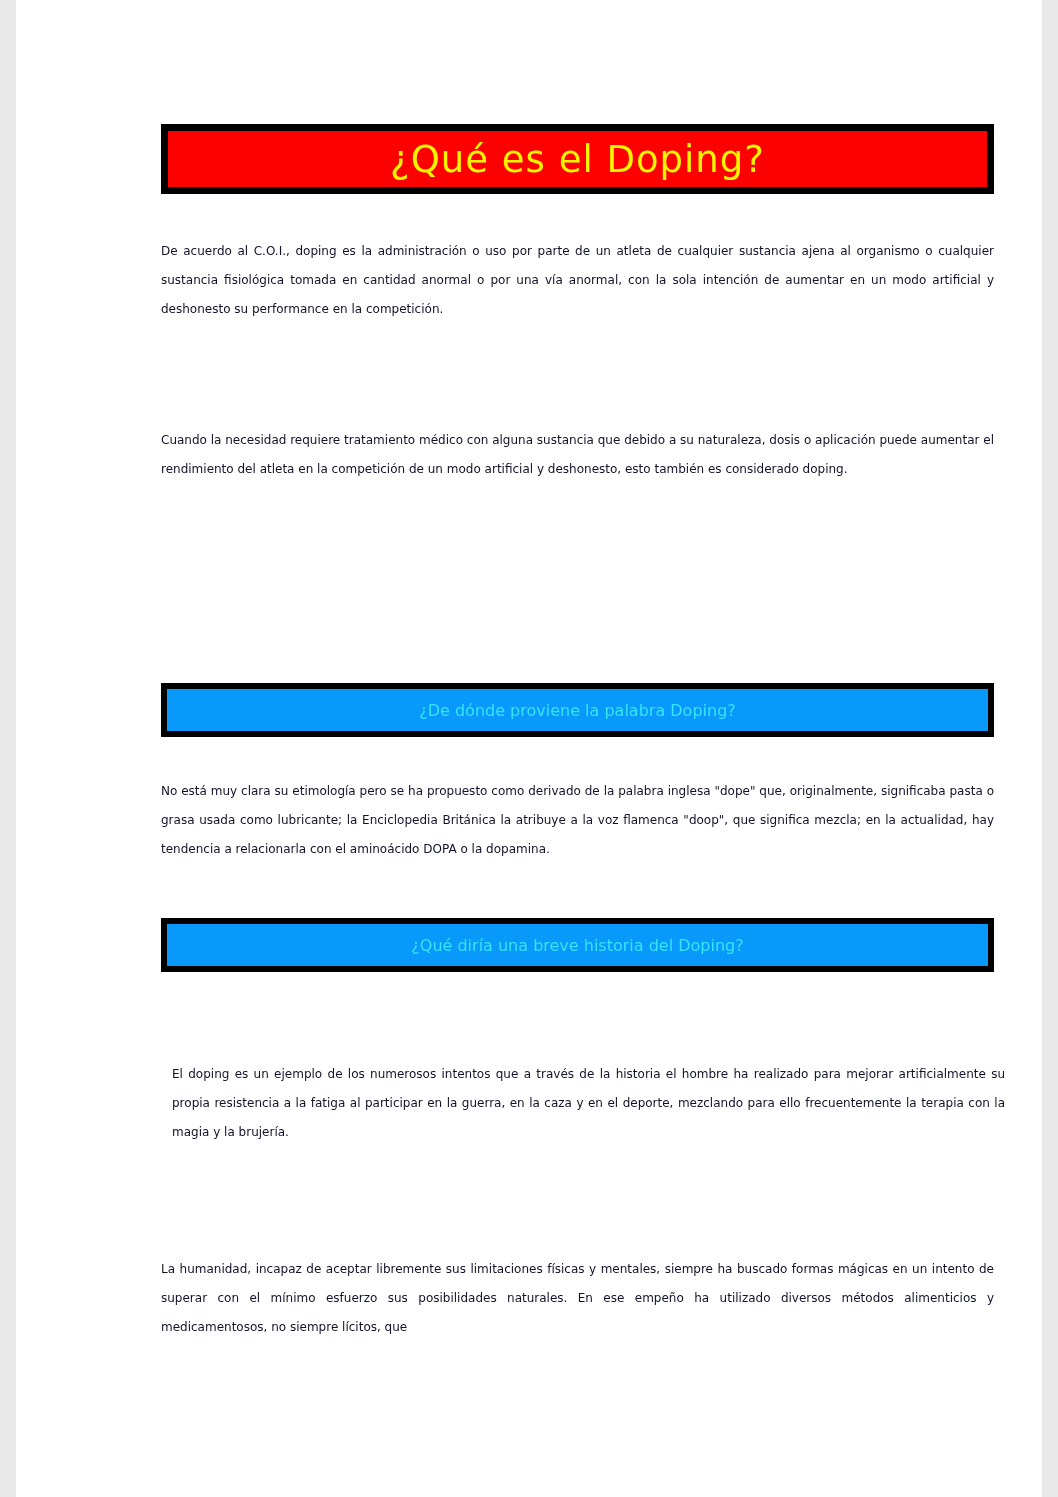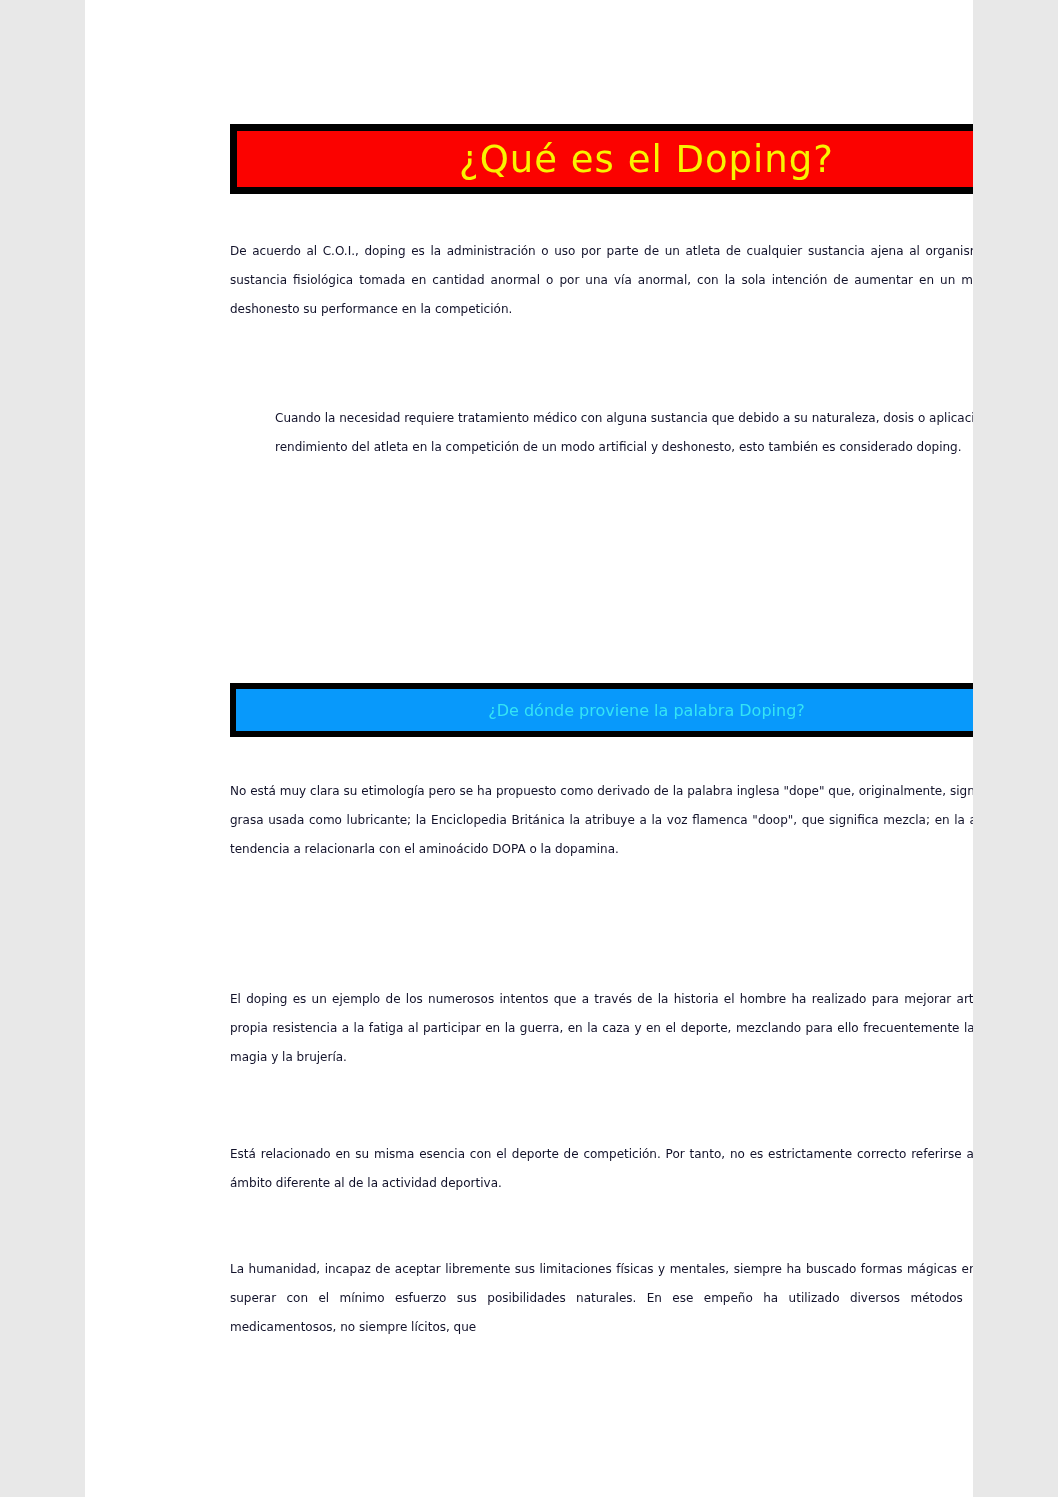--- a/index.html
+++ b/index.html
@@ -2,21 +2,21 @@
 <html style="--page-bg: #ffffff; --border: #000000; --title-bg: #fb0200; --title-text: #f8f400; --section-bg: #0899fb; --section-text: #35e4f5; --body-text: #12122a;"><head>
 <meta charset="utf-8">
 <style>
   html, body {
     margin: 0;
     padding: 0;
     background: #e8e8e8;
   }
   .page {
     position: relative;
-    width: 888px;
+    width: 1026px;
     height: 1497px;
     margin: 0 auto;
     background: var(--page-bg, #ffffff);
     overflow: hidden;
     font-family: "DejaVu Sans", "Liberation Sans", sans-serif;
   }
   .content-block {
     position: absolute;
     left: 145px;
     width: 833px;
@@ -46,24 +46,24 @@
   }
   .section-banner-1 { top: 683px; }
   .section-banner-2 { top: 918px; }
   .para {
     color: var(--body-text, #12122a);
     font-size: 12px;
     line-height: 29px;
     text-align: justify;
   }
   .para-1 { top: 225px; }
-  .para-2 { top: 392px; margin-left: 45px; }
+  .para-2 { top: 414px; }
   .para-3 { top: 543px; }
   .para-4 { top: 765px; }
-  .para-5 { top: 973px; }
+  .para-5 { top: 1048px; margin-left: 11px; }
   .para-6 { top: 1128px; }
   .para-7 { top: 1243px; }
 </style>
 </head>
 <body>
 
 <div class="page">
 
   <div class="content-block banner title-banner">
     <span>¿Qué es el Doping?</span>
@@ -73,20 +73,22 @@
 
   <p class="content-block para para-2">Cuando la necesidad requiere tratamiento médico con alguna sustancia que debido a su naturaleza, dosis o aplicación puede aumentar el rendimiento del atleta en la competición de un modo artificial y deshonesto, esto también es considerado doping.</p>
 
 
   <div class="content-block banner section-banner section-banner-1">
     <span>¿De dónde proviene la palabra Doping?</span>
   </div>
 
   <p class="content-block para para-4">No está muy clara su etimología pero se ha propuesto como derivado de la palabra inglesa "dope" que, originalmente, significaba pasta o grasa usada como lubricante; la Enciclopedia Británica la atribuye a la voz flamenca "doop", que significa mezcla; en la actualidad, hay tendencia a relacionarla con el aminoácido DOPA o la dopamina.</p>
 
+  <div class="content-block banner section-banner section-banner-2">
+    <span>¿Qué diría una breve historia del Doping?</span>
+  </div>
 
   <p class="content-block para para-5">El doping es un ejemplo de los numerosos intentos que a través de la historia el hombre ha realizado para mejorar artificialmente su propia resistencia a la fatiga al participar en la guerra, en la caza y en el deporte, mezclando para ello frecuentemente la terapia con la magia y la brujería.</p>
 
-  <p class="content-block para para-6">Está relacionado en su misma esencia con el deporte de competición. Por tanto, no es estrictamente correcto referirse al doping en un ámbito diferente al de la actividad deportiva.</p>
 
   <p class="content-block para para-7">La humanidad, incapaz de aceptar libremente sus limitaciones físicas y mentales, siempre ha buscado formas mágicas en un intento de superar con el mínimo esfuerzo sus posibilidades naturales. En ese empeño ha utilizado diversos métodos alimenticios y medicamentosos, no siempre lícitos, que</p>
 
 </div>
 
 </body></html>

